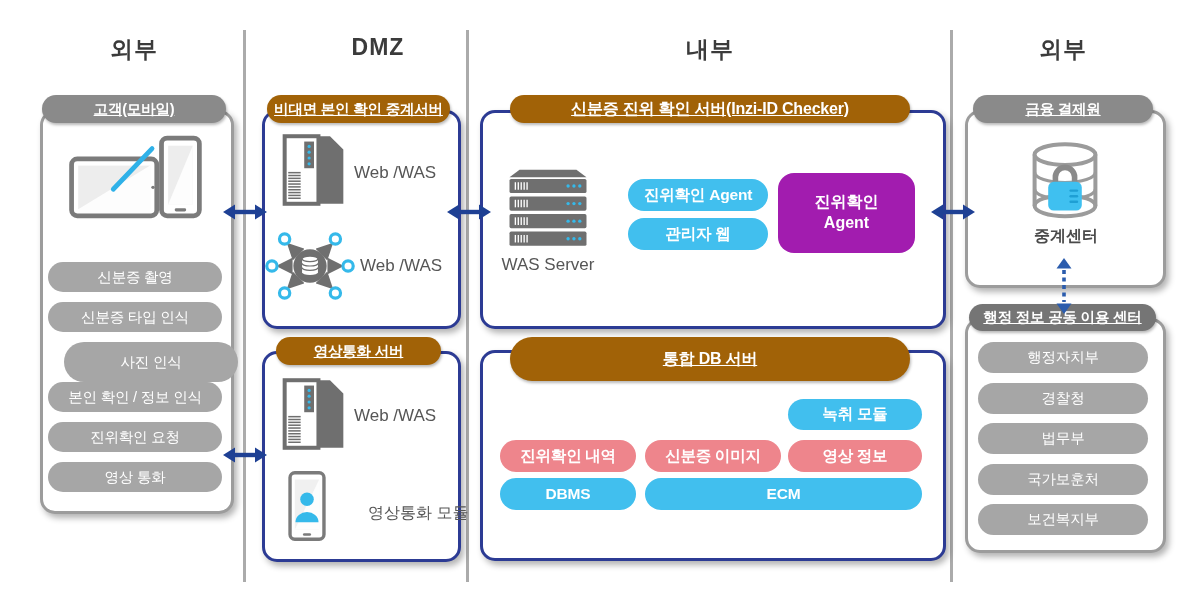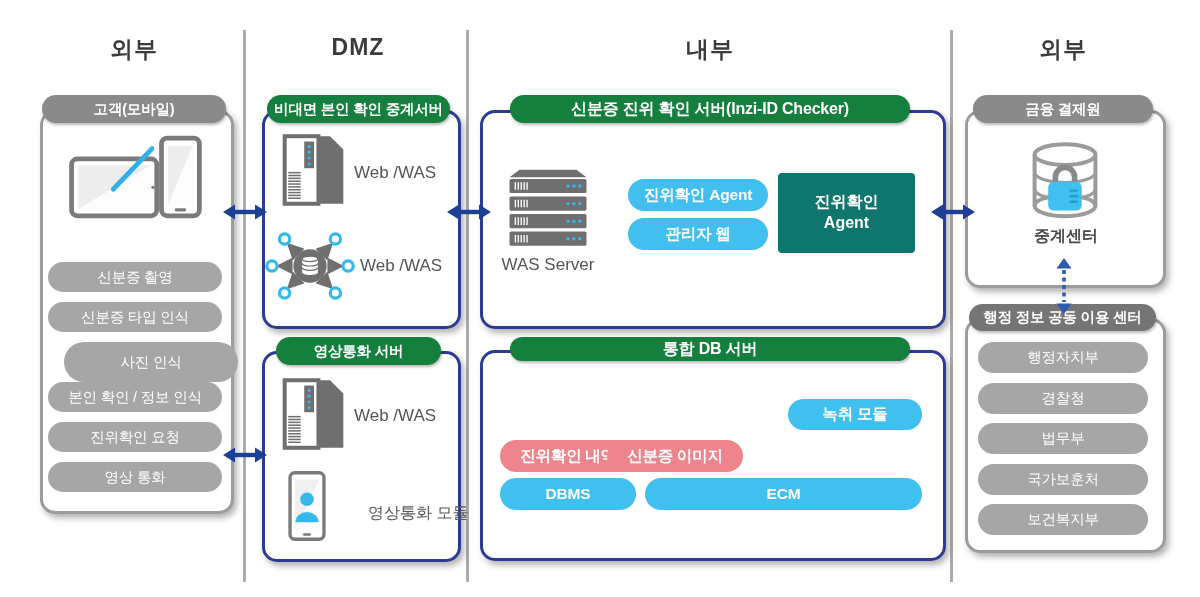--- a/index.html
+++ b/index.html
@@ -5,47 +5,47 @@
   html,body{margin:0;padding:0;background:#fff;}
   .canvas{position:relative;width:1200px;height:597px;background:#ffffff;overflow:hidden;
           font-family:"Liberation Sans","DejaVu Sans",sans-serif;}
   .divider{position:absolute;top:30px;height:552px;width:3px;background:#ababab;}
   .col-header{position:absolute;transform:translateX(-50%);font-size:23px;font-weight:bold;color:#3b3b3b;letter-spacing:1px;white-space:nowrap;}
   .panel{position:absolute;background:#fff;border-radius:15px;box-shadow:3px 4px 6px rgba(0,0,0,0.30);}
   .panel.gray{border:3px solid #9c9c9c;}
   .panel.blue{border:3px solid #2c3b94;}
   .phead{position:absolute;z-index:3;border-radius:999px;color:#fff;font-weight:bold;font-size:14.5px;
          display:flex;align-items:center;justify-content:center;white-space:nowrap;
-         box-shadow:1px 2px 3px rgba(0,0,0,0.28);letter-spacing:-0.2px;}
+         box-shadow:1px 2px 3px rgba(0,0,0,0.28);letter-spacing:-0.2px;text-decoration:underline;}
   .phead.graybg{background:#8a8a8a;}
   .phead.darkgraybg{background:#757575;}
-  .phead.bluebg{background:#15803d;}
+  .phead.bluebg{background:#a16207;}
   .pill{position:absolute;border-radius:999px;color:#fff;display:flex;align-items:center;justify-content:center;
         white-space:nowrap;letter-spacing:-0.2px;}
   .pill.graybtn{background:#a6a6a6;font-size:14.5px;}
   .pill.cyan{background:#41bfee;font-weight:bold;font-size:15.5px;}
   .pill.pink{background:#ee858c;font-weight:bold;font-size:15.5px;font-family:Liberation Serif, serif;}
-  .daemon-box{position:absolute;background:#0f766e;border-radius:4px;color:#fff;font-weight:bold;font-size:16px;
+  .daemon-box{position:absolute;background:#a21caf;border-radius:16px;color:#fff;font-weight:bold;font-size:16px;
         display:flex;flex-direction:column;align-items:center;justify-content:center;line-height:1.3;}
   .icon{position:absolute;}
   .icon-label{position:absolute;color:#565656;font-size:17px;white-space:nowrap;}
   .center-label{position:absolute;transform:translateX(-50%);color:#4a4a4a;font-size:16px;font-weight:bold;white-space:nowrap;}
   .arrow{position:absolute;z-index:4;}
 </style>
 </head>
 <body>
 
 <div class="canvas">
 
   <div class="divider" style="left:243px;"></div>
   <div class="divider" style="left:466px;"></div>
   <div class="divider" style="left:950px;"></div>
 
   <div class="col-header" style="left:134px;top:34px;">외부</div>
-  <div class="col-header" style="left:358px;top:34px;text-align:center;">DMZ</div>
+  <div class="col-header" style="left:378px;top:34px;text-align:center;">DMZ</div>
   <div class="col-header" style="left:710px;top:34px;">내부</div>
   <div class="col-header" style="left:1063px;top:34px;">외부</div>
 
   <div class="panel gray" style="left:40px;top:110px;width:188px;height:398px;"></div>
   <div class="phead graybg" style="left:42px;top:95px;width:184px;height:28px;">고객(모바일)</div>
 
   <div class="icon" style="left:64px;top:132px;width:142px;height:88px;">
     <svg width="142" height="88" viewBox="0 0 150 92">
       <rect x="8" y="28" width="90" height="60" rx="6" fill="#fff" stroke="#7b7b7b" stroke-width="5"></rect>
       <rect x="15" y="35" width="76" height="46" fill="#ededed"></rect>
@@ -227,25 +227,26 @@
   <div class="icon-label" style="left:548px;top:255px;transform:translateX(-50%);font-size:17px;">WAS Server</div>
 
   <div class="pill cyan" style="left:628px;top:179px;width:140px;height:32px;">진위확인 Agent</div>
   <div class="pill cyan" style="left:628px;top:218px;width:140px;height:32px;">관리자 웹</div>
   <div class="daemon-box" style="left:778px;top:173px;width:137px;height:80px;">
     <span>진위확인</span>
     <span>Agent</span>
   </div>
 
   <div class="panel blue" style="left:480px;top:350px;width:460px;height:205px;"></div>
-  <div class="phead bluebg" style="left:510px;top:337px;width:400px;height:24px;font-size:16px;">통합 DB 서버</div>
+  <div class="phead bluebg" style="left:510px;top:337px;width:400px;height:44px;font-size:16px;">통합 DB 서버</div>
 
   <div class="pill cyan" style="left:788px;top:399px;width:134px;height:31px;">녹취 모듈</div>
   <div class="pill pink" style="left:500px;top:440px;width:136px;height:32px;">진위확인 내역</div>
-  <div class="pill pink" style="left:607px;top:440px;width:136px;height:32px;">신분증 이미지</div>
+  <div class="pill pink" style="left:645px;top:440px;width:136px;height:32px;">신분증 이미지</div>
+  <div class="pill pink" style="left:788px;top:440px;width:134px;height:32px;">영상 정보</div>
   <div class="pill cyan" style="left:500px;top:478px;width:136px;height:32px;">DBMS</div>
   <div class="pill cyan" style="left:645px;top:478px;width:277px;height:32px;">ECM</div>
 
   <div class="panel gray" style="left:965px;top:110px;width:195px;height:172px;"></div>
   <div class="phead graybg" style="left:973px;top:95px;width:180px;height:28px;">금융 결제원</div>
 
   <div class="icon" style="left:1029px;top:140px;width:72px;height:82px;">
     <svg width="72" height="82" viewBox="0 0 90 102">
       <path d="M7 18 v64 a38 13 0 0 0 76 0 v-64 z" fill="#fff"></path>
       <ellipse cx="45" cy="82" rx="38" ry="13" fill="#fff" stroke="#9b9b9b" stroke-width="5"></ellipse>

